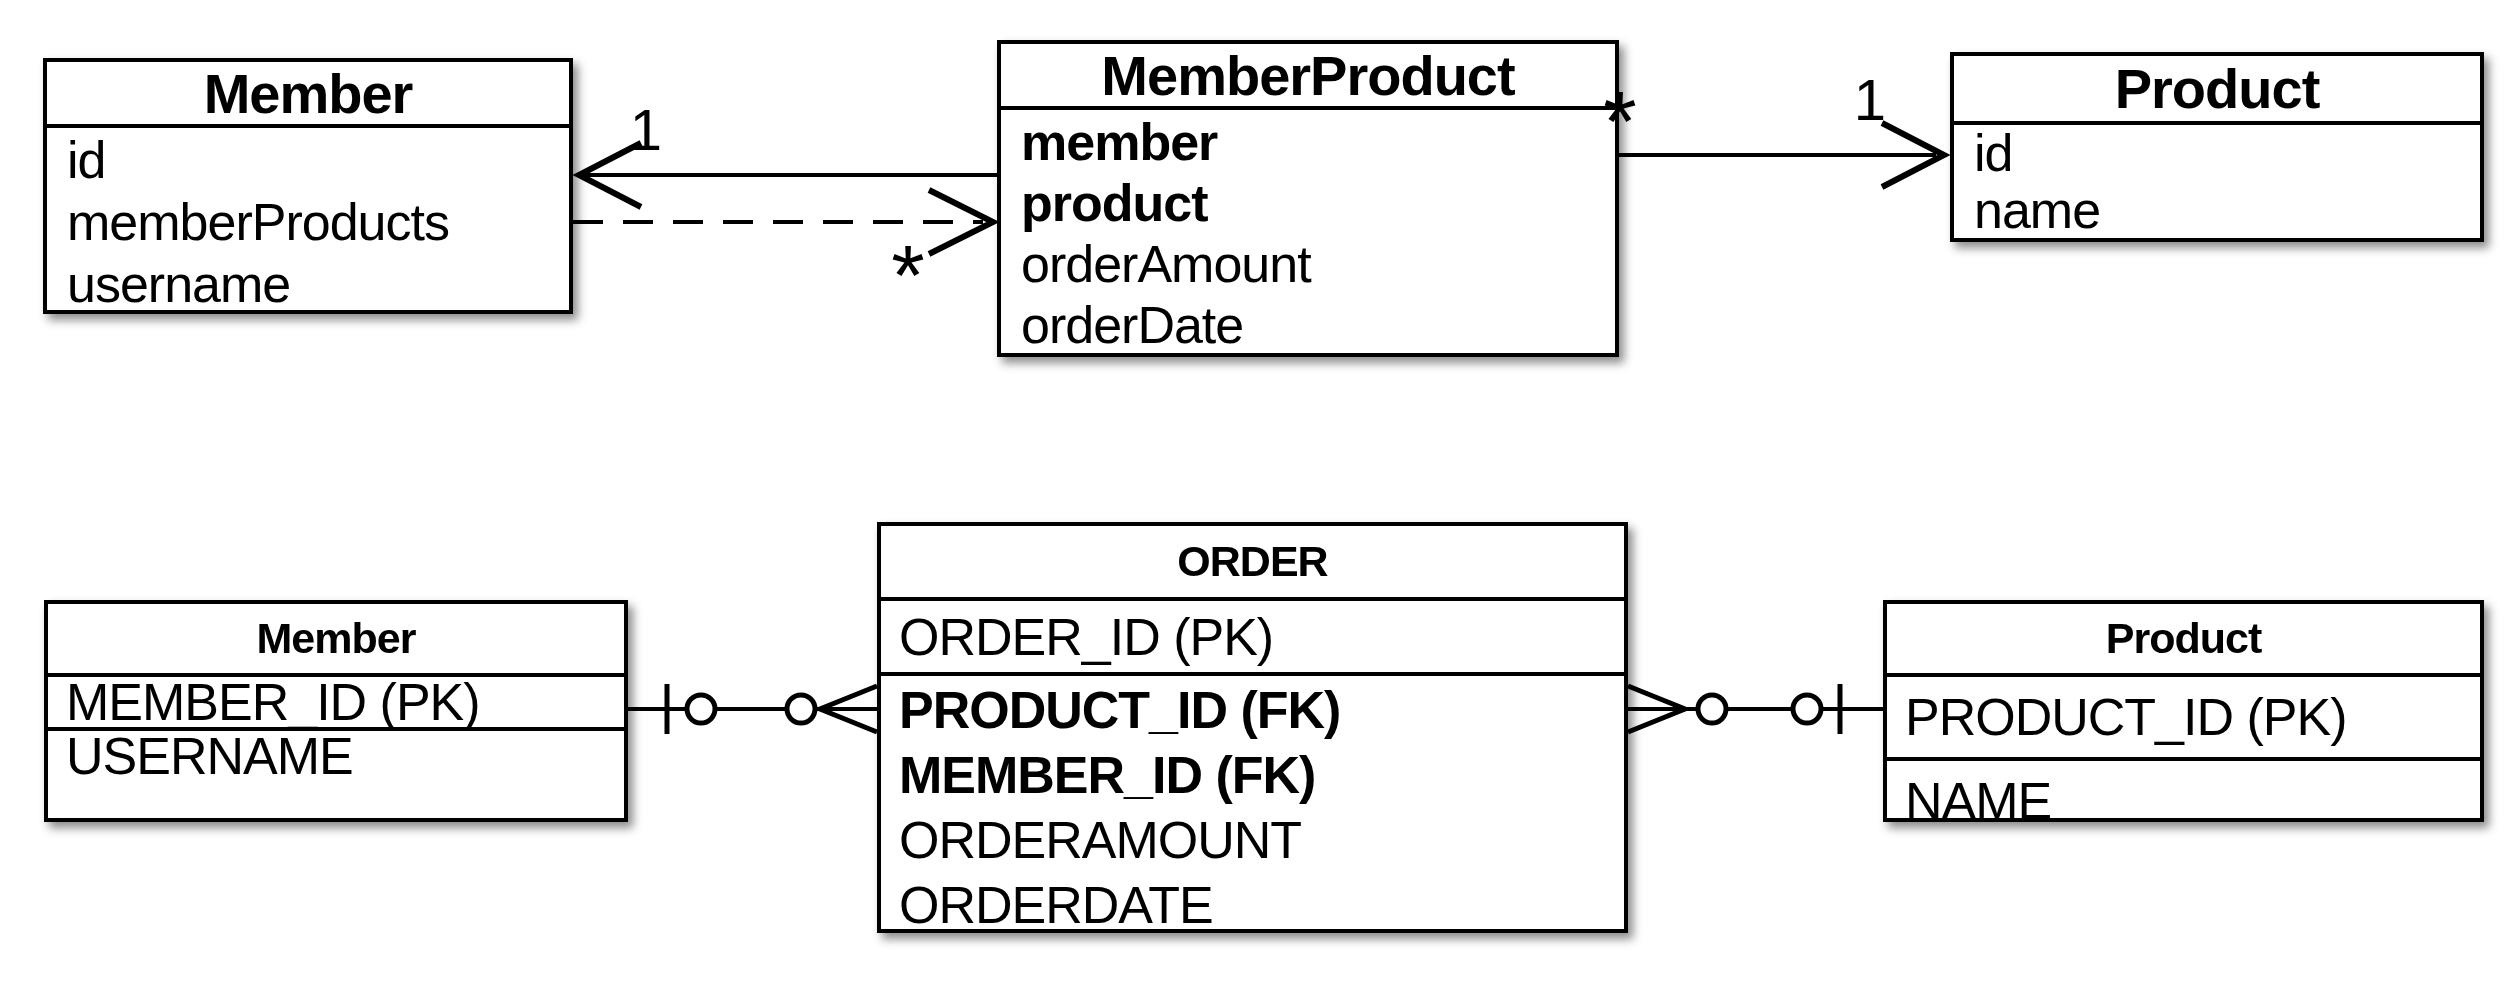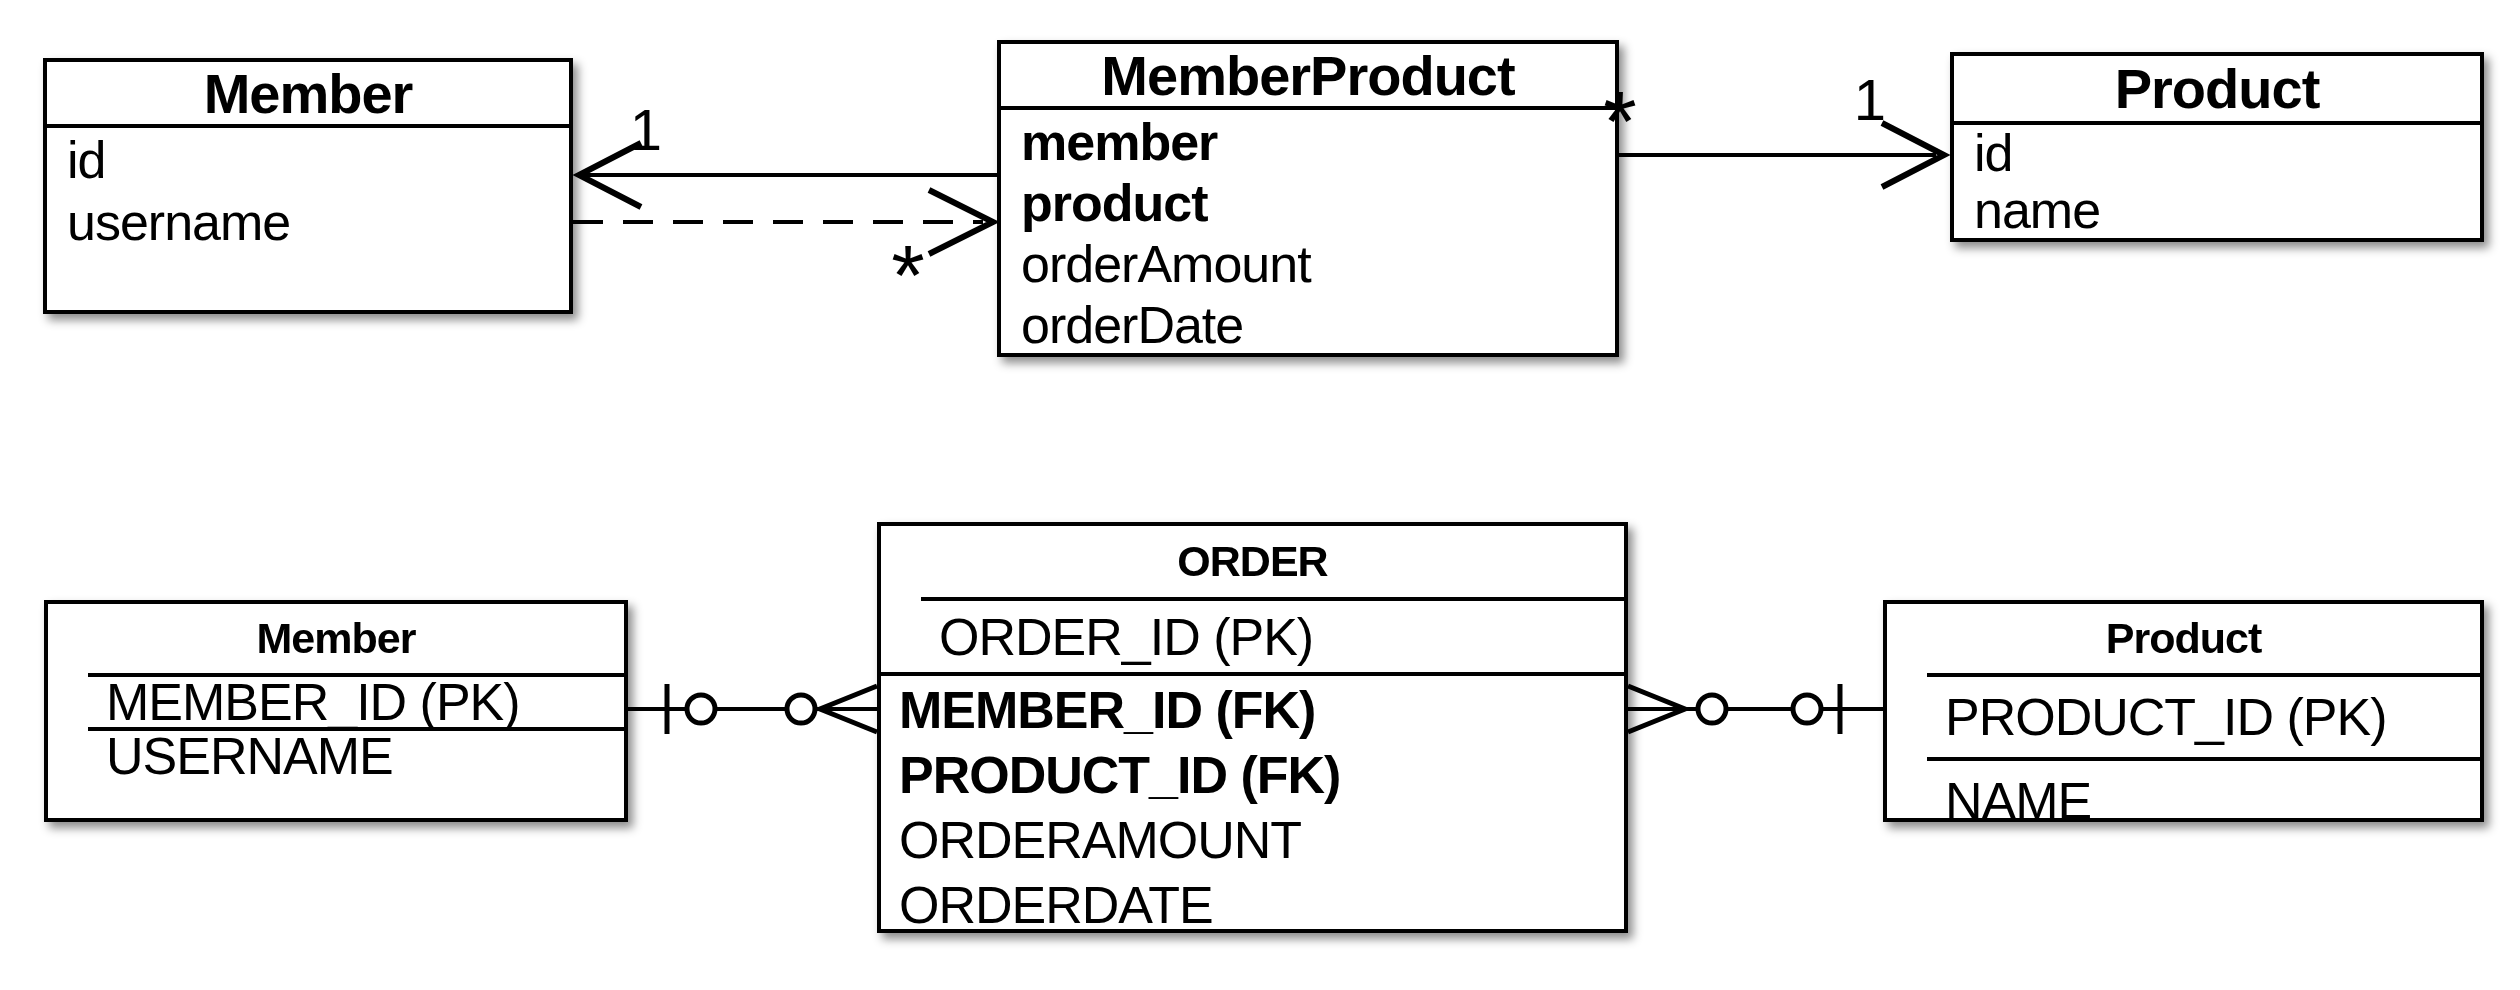--- a/index.html
+++ b/index.html
@@ -30,21 +30,21 @@
   #uml-memberproduct .attr{line-height:61px;}
   #uml-memberproduct .rows{padding-top:2px;}
   #uml-product{left:1950px;top:52px;width:534px;height:190px;}
   #uml-product .title{height:69px;}
   #uml-product .attr{line-height:57px;}
 
   
   .er .title{font-size:43px;}
   .er .row{font-size:52px;letter-spacing:-1px;white-space:nowrap;
            display:flex;align-items:center;padding-left:18px;box-sizing:border-box;
-           border-top:4px solid #000;margin-left:40px;}
+           border-top:4px solid #000;}
   #er-member{left:44px;top:600px;width:584px;height:222px;}
   #er-member .title{height:69px;border-bottom:none;}
   #er-member .row{height:54px;}
   #er-product{left:1883px;top:600px;width:601px;height:222px;}
   #er-product .title{height:69px;border-bottom:none;}
   #er-product .row{height:84px;}
   #er-order{left:877px;top:522px;width:751px;height:411px;}
   #er-order .title{height:71px;border-bottom:none;}
   #er-order .row{height:75px;}
   #er-order .body{border-top:4px solid #000;padding:2px 0 0 18px;}
@@ -95,20 +95,21 @@
       <circle cx="1712" cy="709" r="14" fill="#fff" stroke-width="5"></circle>
       <circle cx="1807" cy="709" r="14" fill="#fff" stroke-width="5"></circle>
       <path d="M1840,684 L1840,734" stroke-width="5"></path>
     </g>
   </svg>
 
   <div class="box uml" id="uml-member">
     <div class="title">Member</div>
     <div class="rows">
       <div class="attr">id</div>
+      <div class="attr">memberProducts</div>
       <div class="attr">username</div>
     </div>
   </div>
 
   <div class="box uml" id="uml-memberproduct">
     <div class="title">MemberProduct</div>
     <div class="rows">
       <div class="attr bold">member</div>
       <div class="attr bold">product</div>
       <div class="attr">orderAmount</div>
@@ -132,22 +133,22 @@
   <div class="box er" id="er-member">
     <div class="title">Member</div>
     <div class="row">MEMBER_ID (PK)</div>
     <div class="row">USERNAME</div>
   </div>
 
   <div class="box er" id="er-order">
     <div class="title">ORDER</div>
     <div class="row">ORDER_ID (PK)</div>
     <div class="body">
+      <div class="attr bold">PRODUCT_ID (FK)</div>
       <div class="attr bold">MEMBER_ID (FK)</div>
-      <div class="attr bold">PRODUCT_ID (FK)</div>
       <div class="attr">ORDERAMOUNT</div>
       <div class="attr">ORDERDATE</div>
     </div>
   </div>
 
   <div class="box er" id="er-product">
     <div class="title">Product</div>
     <div class="row">PRODUCT_ID (PK)</div>
     <div class="row">NAME</div>
   </div>

